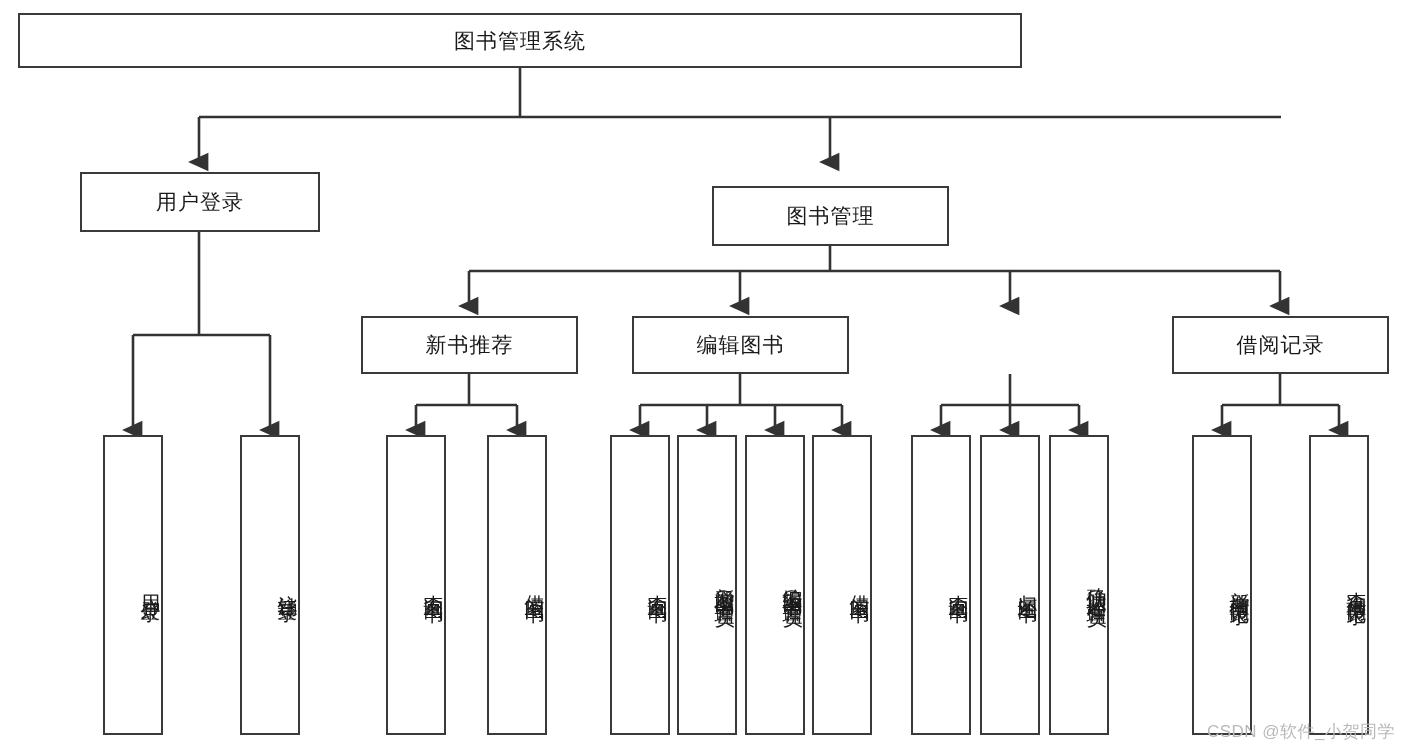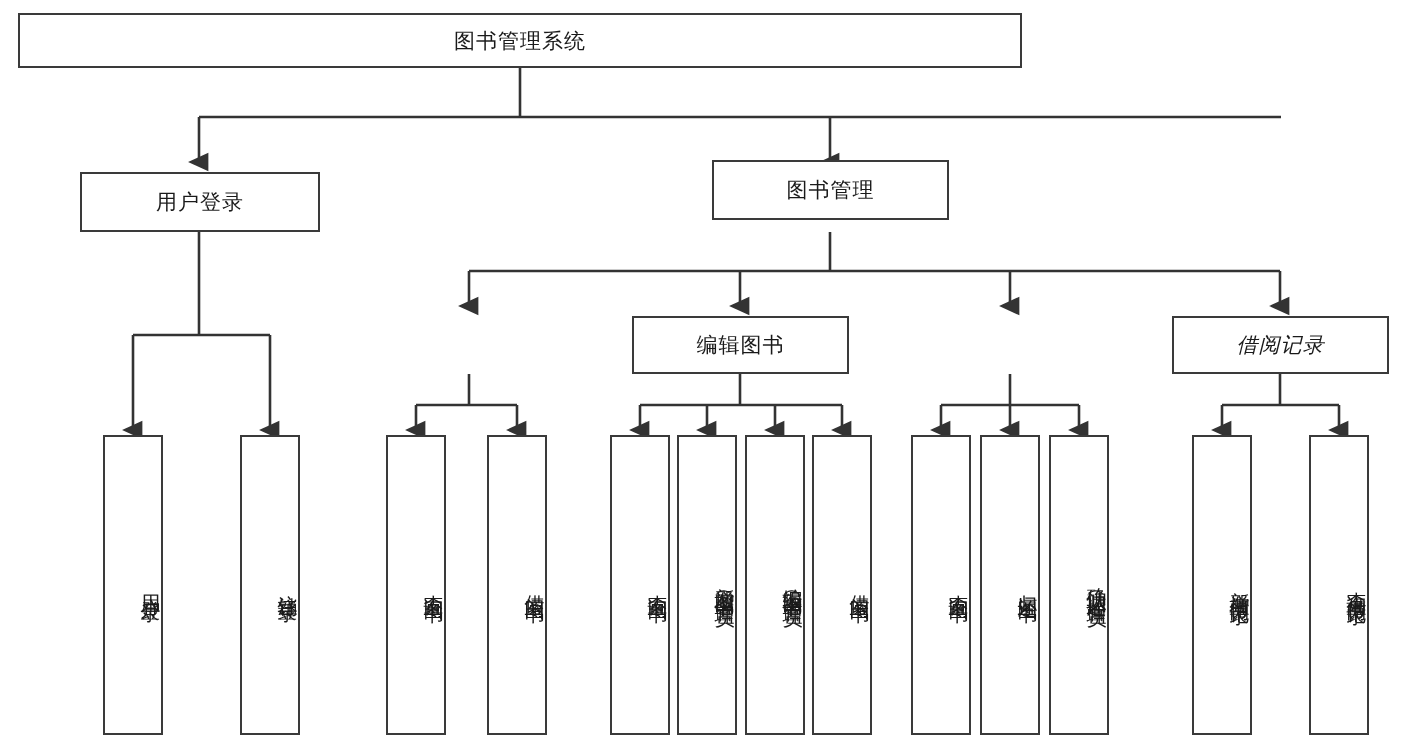--- a/index.html
+++ b/index.html
@@ -120,28 +120,31 @@
     </g>
   </svg>
 
   <div class="node root" style="left:18px; top:13px; width:1004px; height:55px;">
     <span class="label">图书管理系统</span>
   </div>
 
   <div class="node level2" style="left:80px; top:172px; width:240px; height:60px;">
     <span class="label">用户登录</span>
   </div>
-  <div class="node level2" style="left:712px; top:160px; width:237px; height:60px;">
+  <div class="node level2" style="left:712px; top:186px; width:237px; height:60px;">
     <span class="label">图书管理</span>
   </div>
 
+  <div class="node level3" style="left:361px; top:316px; width:217px; height:58px;">
+    <span class="label">新书推荐</span>
+  </div>
   <div class="node level3" style="left:632px; top:316px; width:217px; height:58px;">
     <span class="label">编辑图书</span>
   </div>
-  <div class="node level3" style="left:1172px; top:316px; width:217px; height:58px;font-style:italic;">
+  <div class="node level3" style="left:1172px; top:316px; width:217px; height:58px;">
     <span class="label">借阅记录</span>
   </div>
 
   <div class="node leaf" style="left:103px; top:435px; width:60px; height:300px;">
     <span class="label">用户登录</span>
   </div>
   <div class="node leaf" style="left:240px; top:435px; width:60px; height:300px;">
     <span class="label">注销登录</span>
   </div>
 
@@ -175,14 +178,15 @@
     <span class="label">确认归还（管理员）</span>
   </div>
 
   <div class="node leaf" style="left:1192px; top:435px; width:60px; height:300px;">
     <span class="label">新增借阅记录</span>
   </div>
   <div class="node leaf" style="left:1309px; top:435px; width:60px; height:300px;">
     <span class="label">查询借阅记录</span>
   </div>
 
+  <div id="watermark">CSDN @软件_小贺同学</div>
 
 </div>
 
 </body></html>

